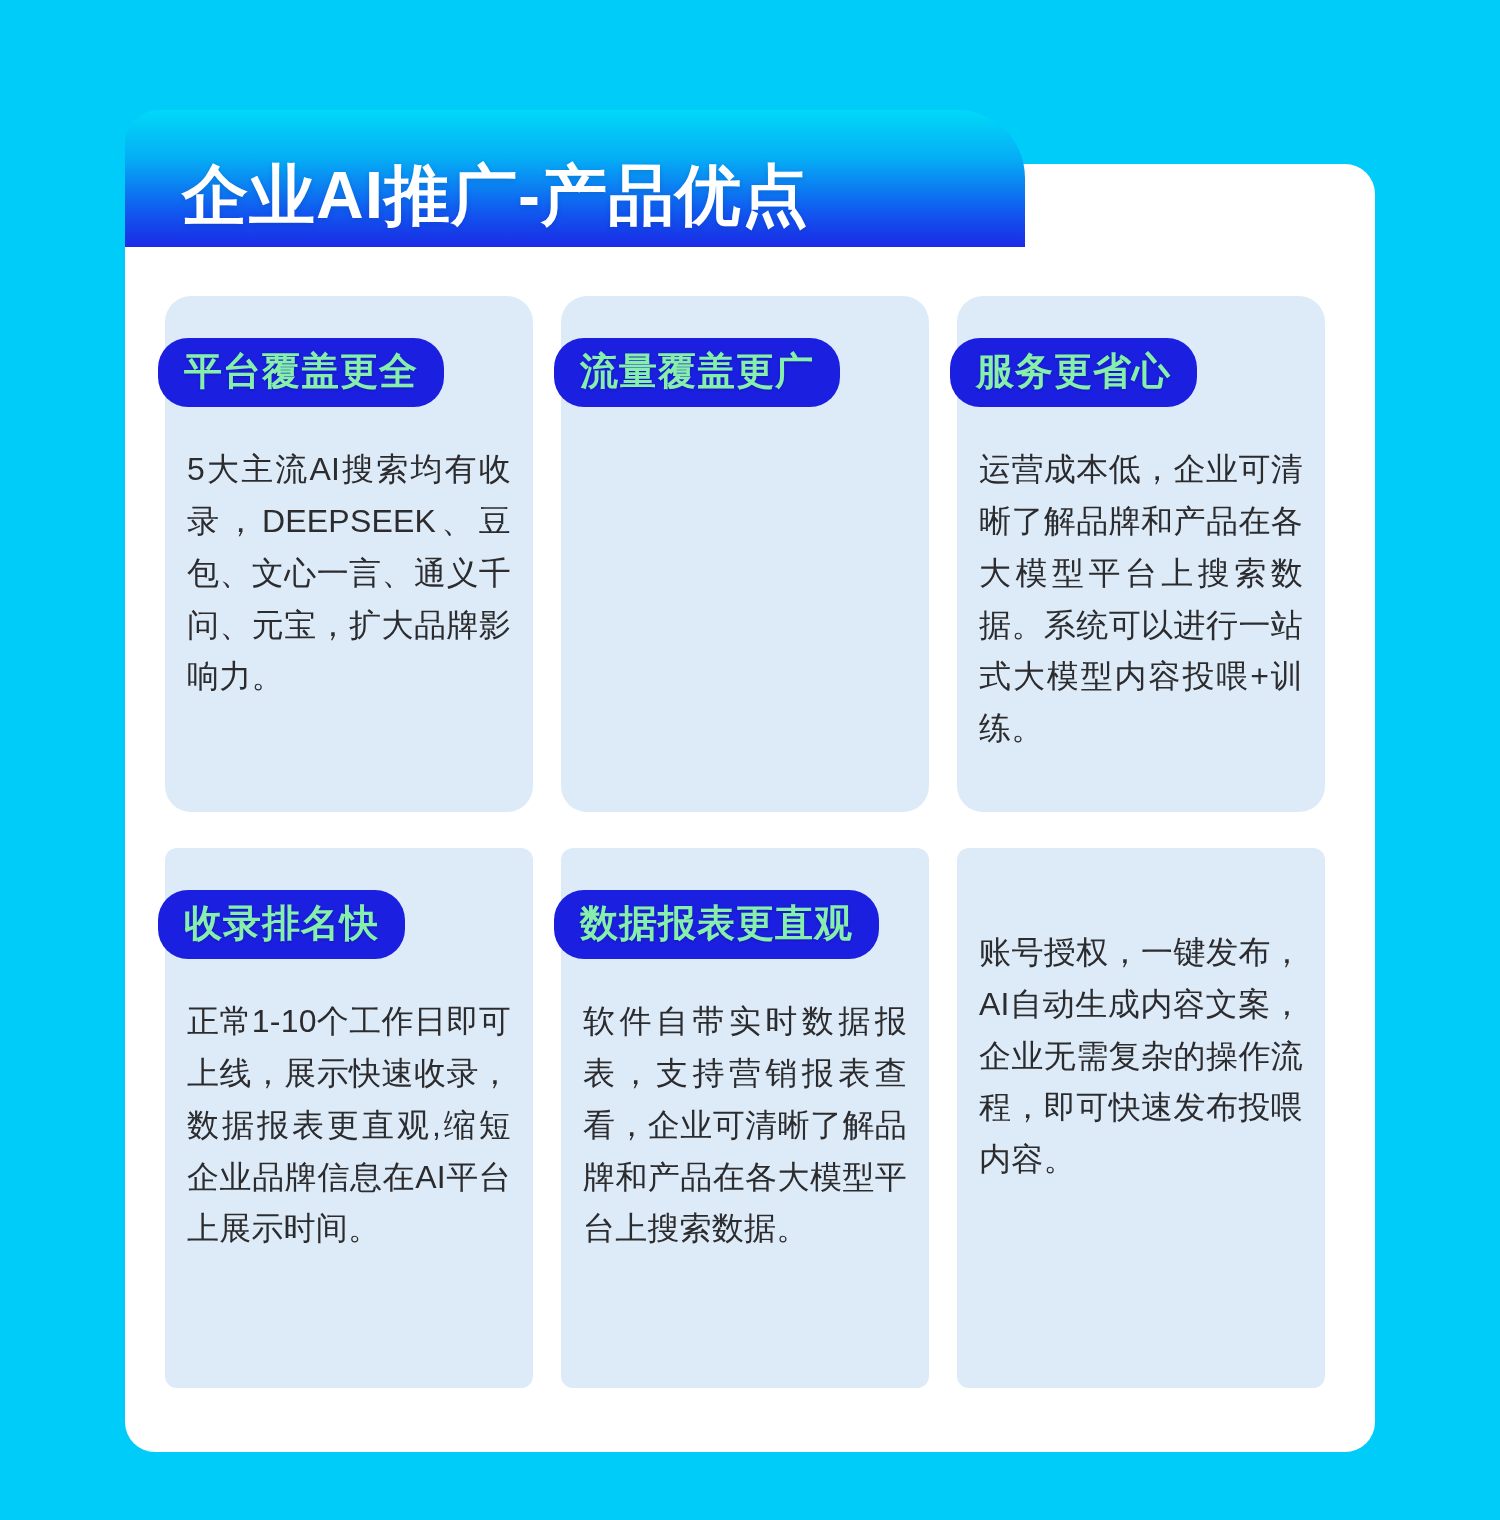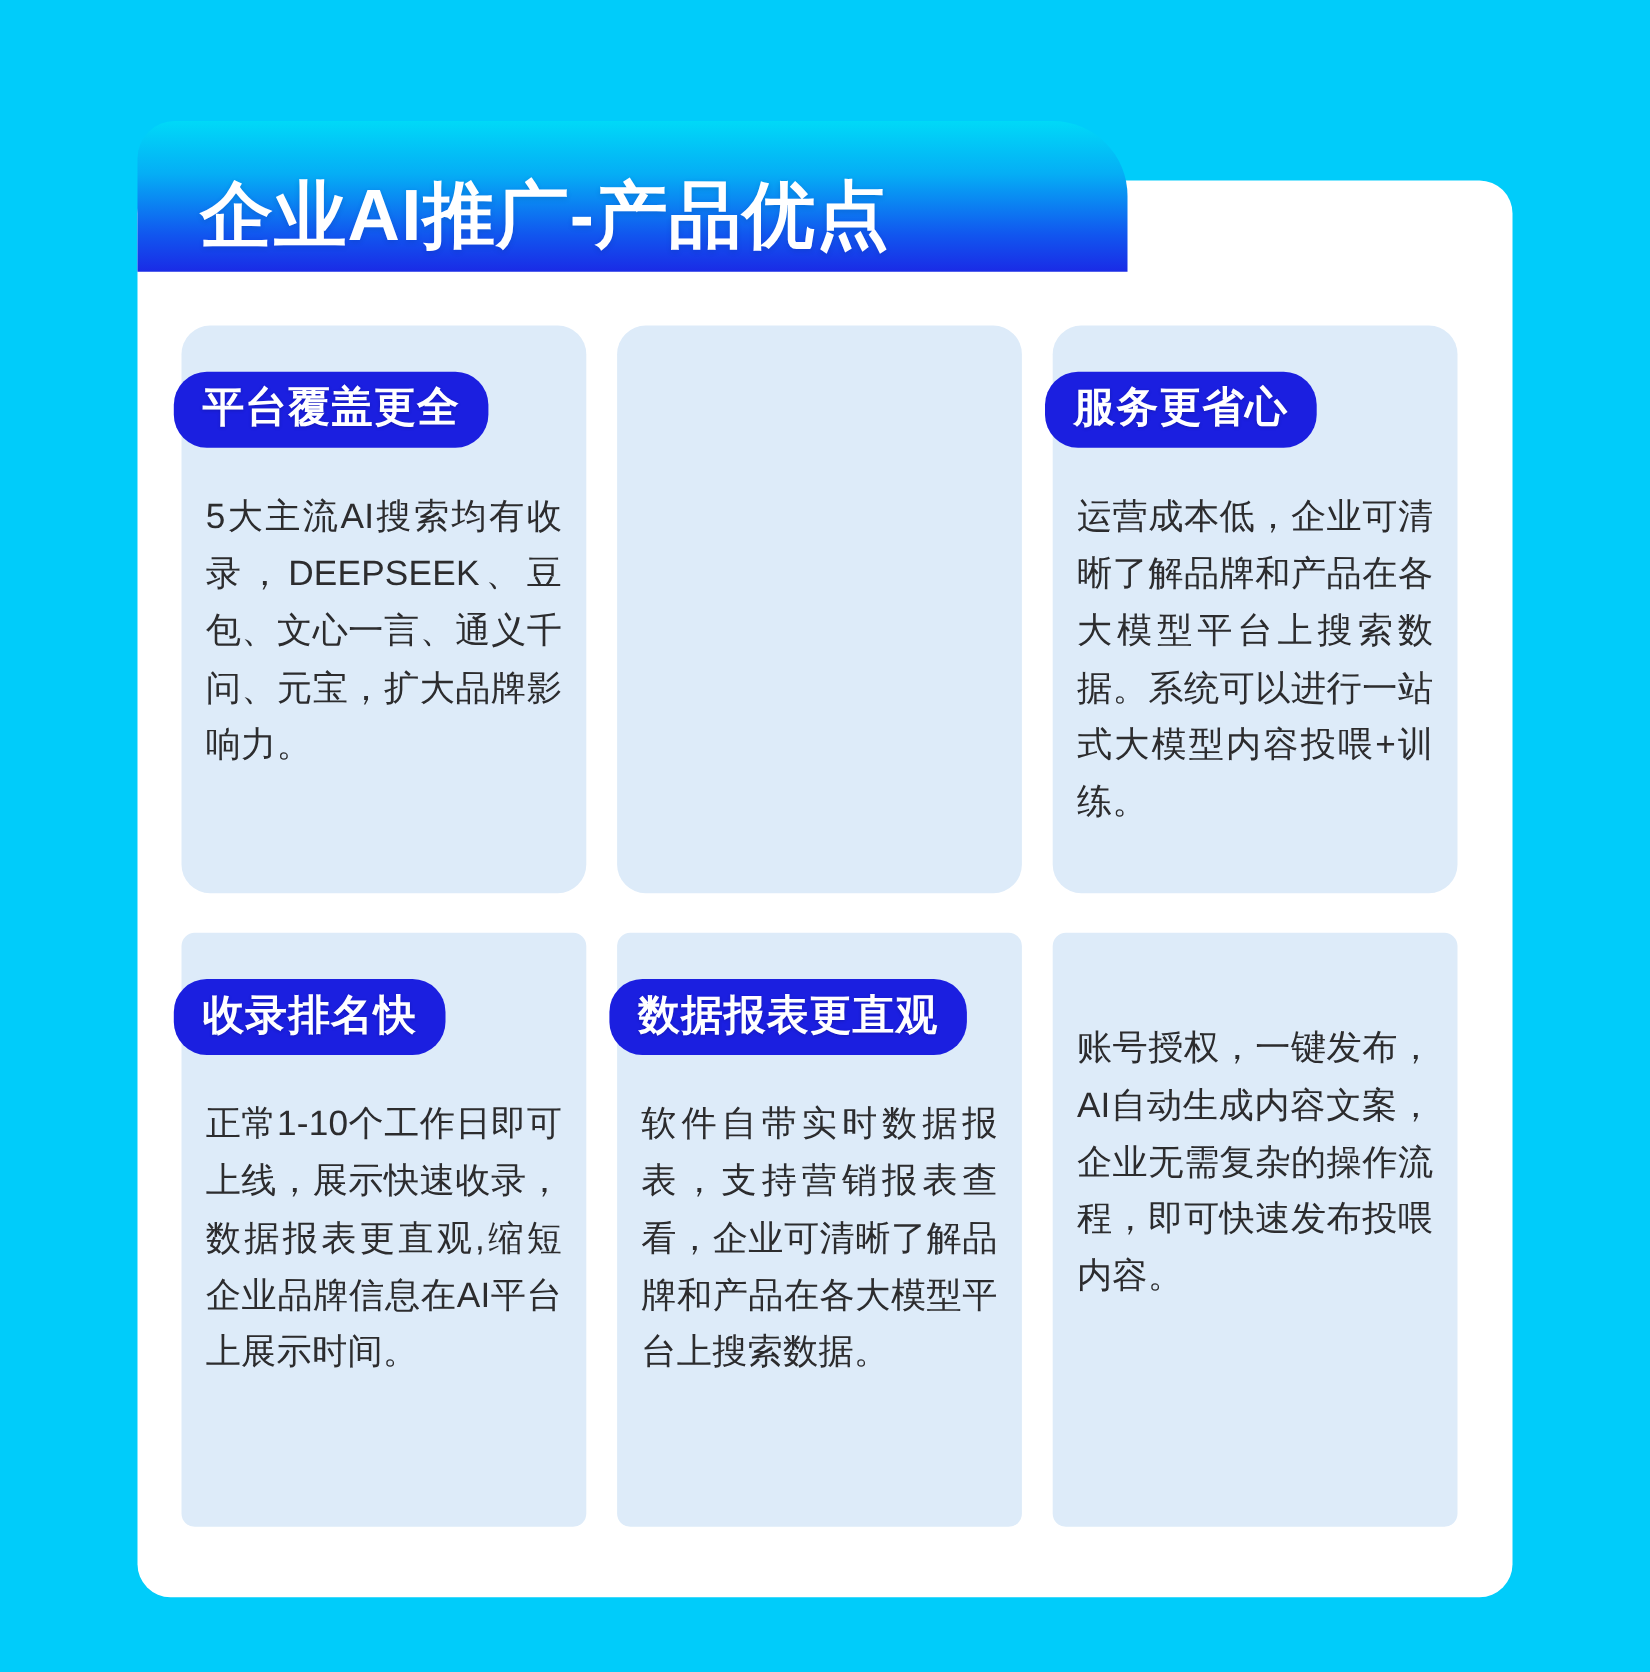--- a/index.html
+++ b/index.html
@@ -86,21 +86,21 @@
     border-radius: 12px;
   }
 
   
   .card-badge {
     position: relative;
     left: -7px;
     top: 42px;
     display: inline-block;
     background: #1B1FE0;
-    color: #ffffff;
+    color: #86efac;
     border-radius: 30px;
     padding: 13px 26px 15px 26px;
     font-size: 38px;
     font-weight: 900;
     line-height: 1.08;
     letter-spacing: 1px;
     white-space: nowrap;
     text-shadow: 0 1px 3px rgba(0,0,40,0.22);
     box-sizing: border-box;
   }
@@ -129,20 +129,21 @@
   </div>
 
   <div class="cards-grid">
 
     <div class="card">
       <div class="card-badge">平台覆盖更全</div>
       <div class="card-body">5大主流AI搜索均有收录，DEEPSEEK、豆包、文心一言、通义千问、元宝，扩大品牌影响力。</div>
     </div>
 
     <div class="card">
+      <div class="card-badge">流量覆盖更广</div>
     </div>
 
     <div class="card">
       <div class="card-badge">服务更省心</div>
       <div class="card-body">运营成本低，企业可清晰了解品牌和产品在各大模型平台上搜索数据。系统可以进行一站式大模型内容投喂+训练。</div>
     </div>
 
     <div class="card tall">
       <div class="card-badge">收录排名快</div>
       <div class="card-body">正常1-10个工作日即可上线，展示快速收录，数据报表更直观,缩短企业品牌信息在AI平台上展示时间。</div>

